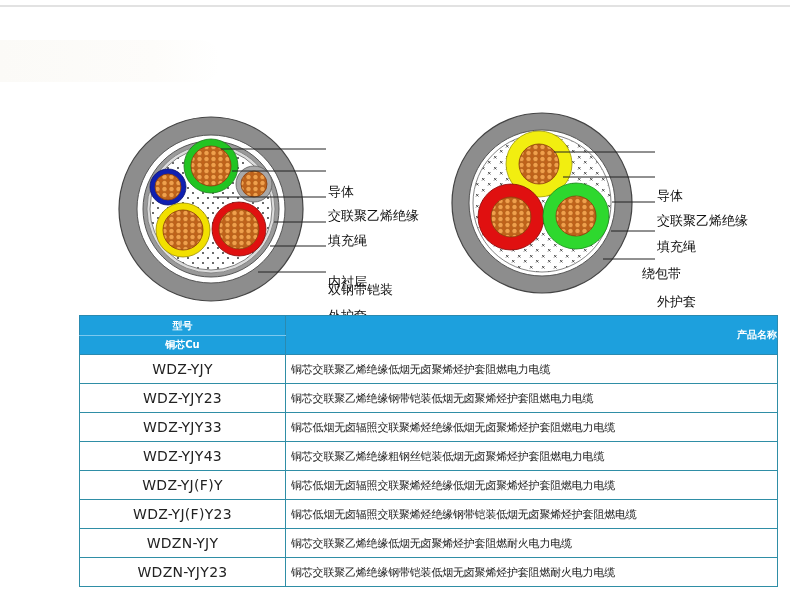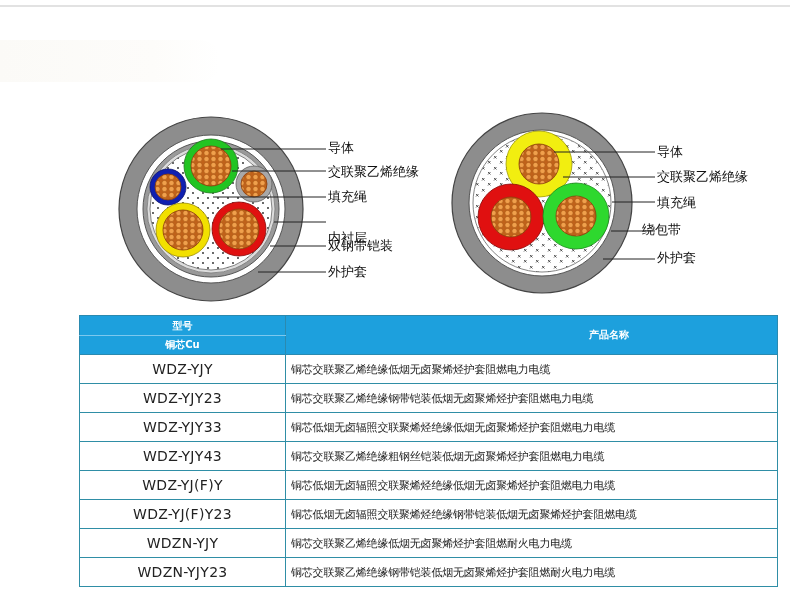--- a/index.html
+++ b/index.html
@@ -15,37 +15,37 @@
   .fade-band {
     position: absolute; left: 0; top: 40px; width: 220px; height: 42px;
     background: linear-gradient(90deg, #fbfaf7, #fdfcfa 70%, rgba(255,255,255,0));
     border-radius: 0 20px 20px 0;
   }
   .diagram { position: absolute; }
   .diagram svg { position: absolute; left: 0; top: 0; overflow: visible; }
   .cable-label {
     position: absolute; font-size: 13px; color: #111;
     font-family: "DejaVu Serif", "Liberation Serif", serif;
-    white-space: nowrap; line-height: 16px;
+    white-space: nowrap; line-height: 16px; margin-top: 44px;
   }
 
   table.spec {
     position: absolute; left: 79px; top: 315px; width: 698px;
     border-collapse: collapse; table-layout: fixed;
     font-family: "DejaVu Sans", "Liberation Sans", sans-serif;
   }
   table.spec col.c1 { width: 206px; }
   table.spec col.c2 { width: 492px; }
   table.spec th {
     background: #1da0dd; color: #fff; font-size: 10px; font-weight: bold;
     border: 1px solid #2a8ab0; padding: 0; text-align: center;
   }
   table.spec th.h-top { height: 19px; border-bottom: 1px solid #7cc8ee; margin-top: 48px; }
   table.spec th.h-sub { height: 18px; }
-  table.spec th.h-name { text-align: center; padding-left: 155px; font-family: Liberation Serif, serif; }
+  table.spec th.h-name { text-align: right; padding-left: 155px; font-family: Liberation Serif, serif; }
   table.spec td {
     border: 1px solid #2f8ea6; height: 28px; padding: 0;
     font-size: 13px; color: #222; white-space: nowrap; overflow: hidden;
   }
   table.spec td.model { text-align: center; font-size: 14px; letter-spacing: 0.3px; }
   table.spec td.pname { padding-left: 5px; font-size: 11px; letter-spacing: -0.2px; }
 </style>
 </head>
 <body>
 

